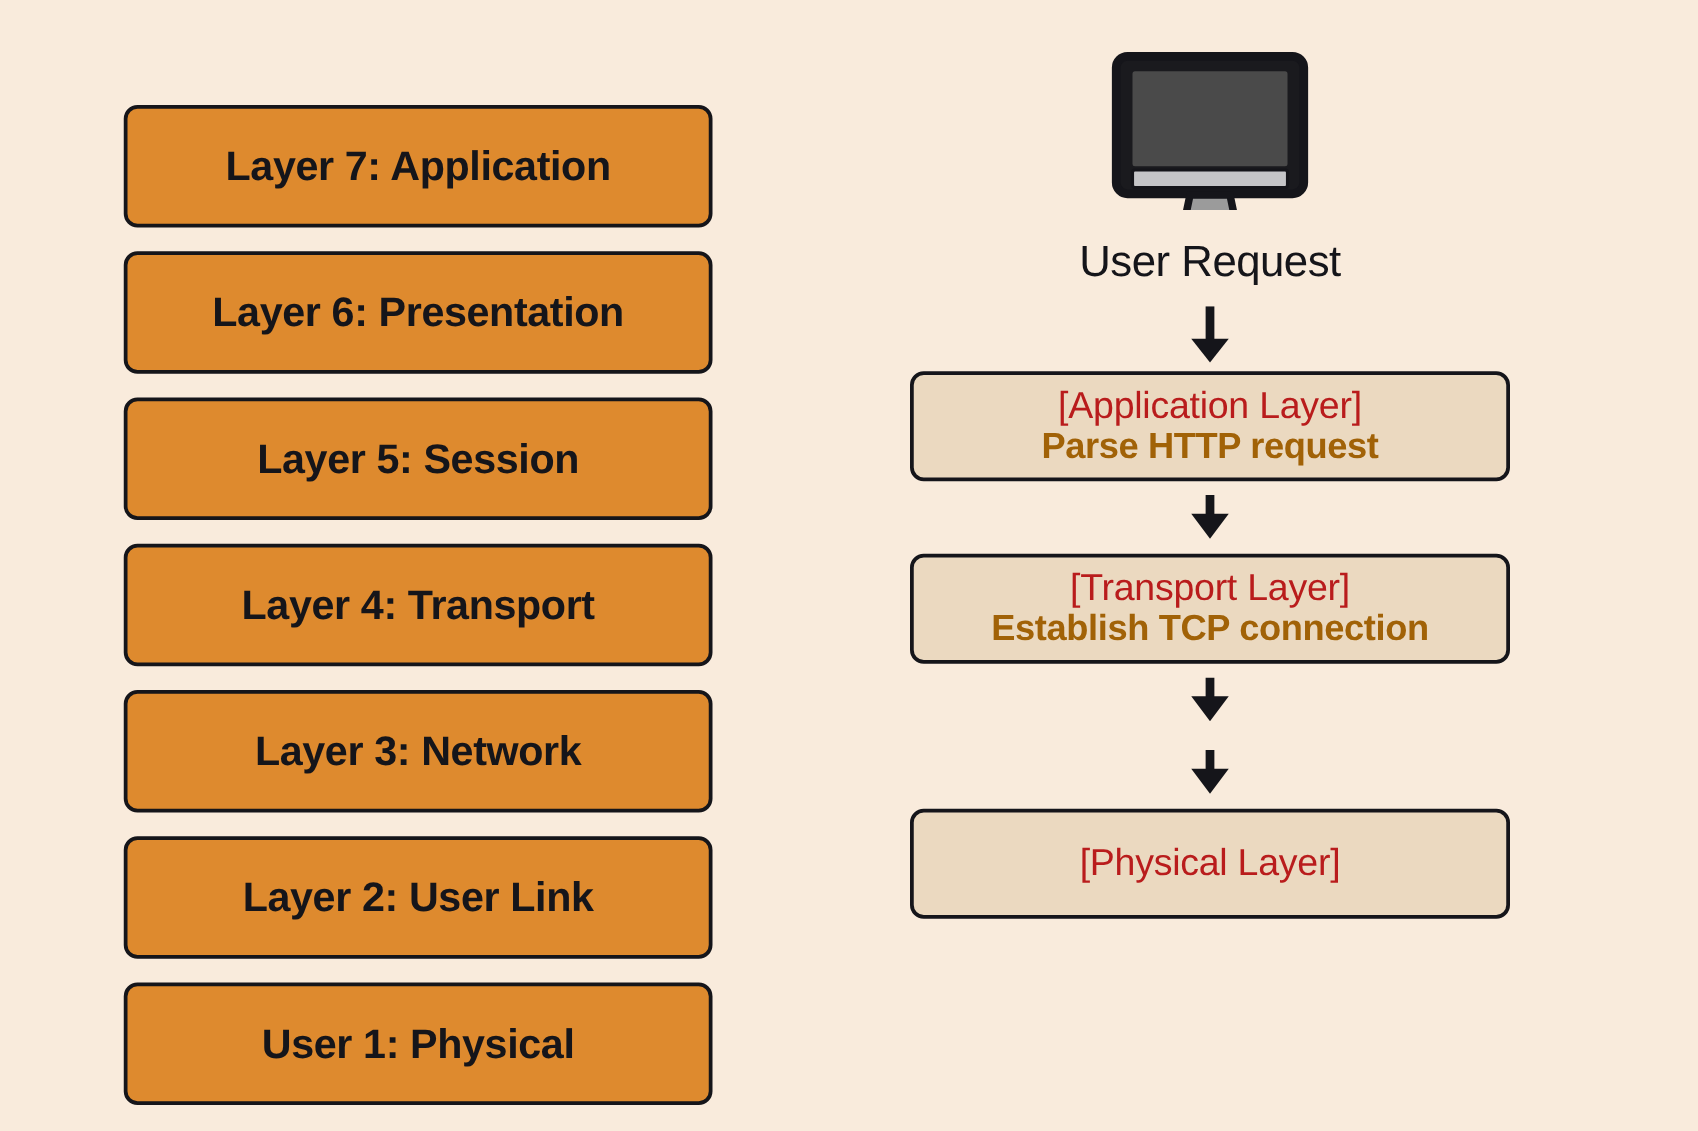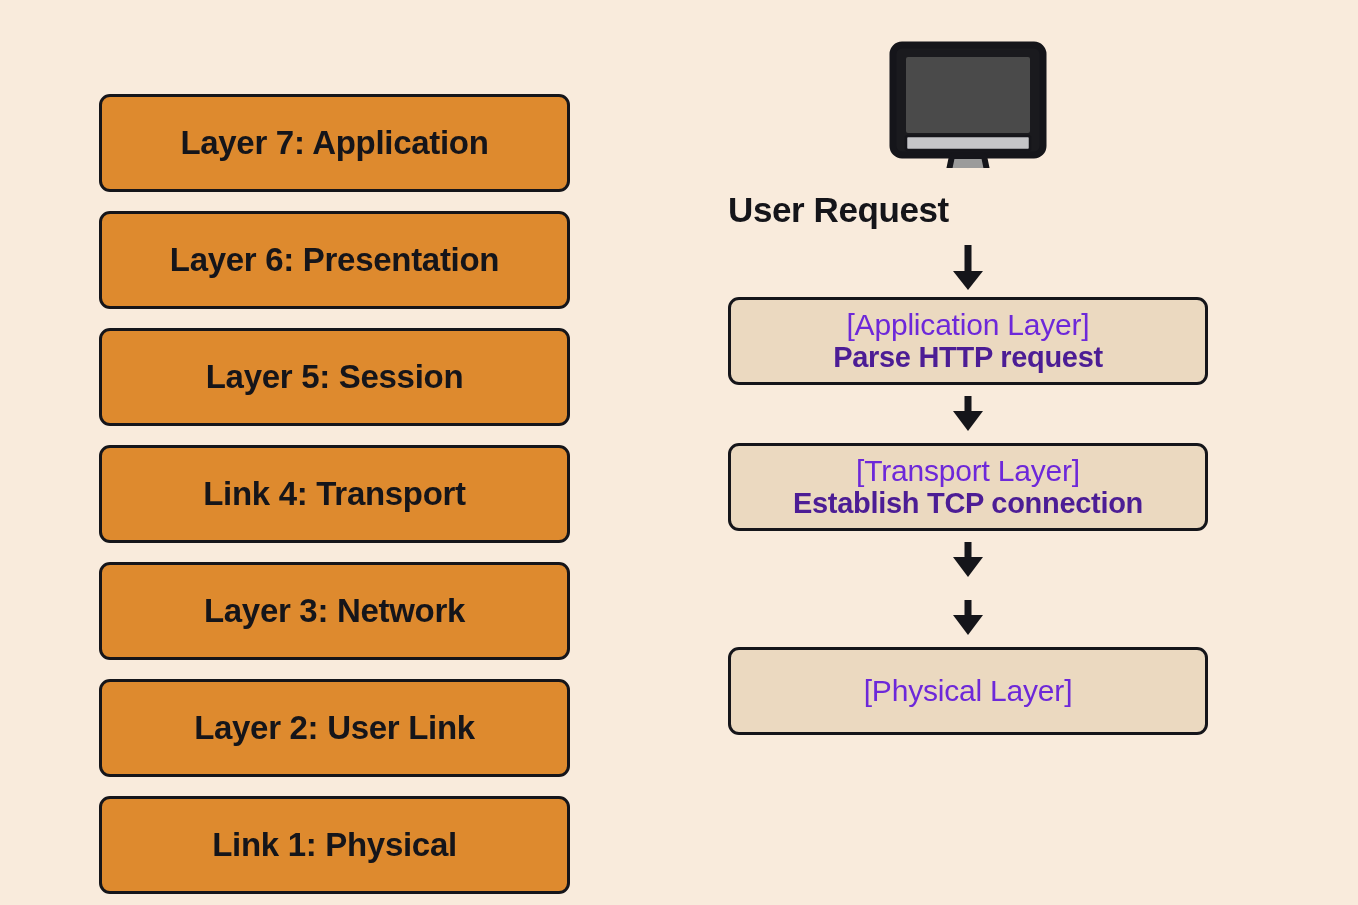--- a/index.html
+++ b/index.html
@@ -22,21 +22,20 @@
   
   #osi-stack {
     position: absolute;
     left: 99px;
     top: 84px;
     width: 471px;
     height: 800px;
     display: flex;
     flex-direction: column;
     justify-content: space-between;
-    margin-top: 10px;
   }
   .layer-box {
     box-sizing: border-box;
     height: 98px;
     background: #de8a2e;
     border: 3.5px solid #15151a;
     border-radius: 11px;
     display: flex;
     align-items: center;
     justify-content: center;
@@ -70,23 +69,23 @@
   #monitor-icon {
     display: block;
   }
 
   
   #user-request-label {
     position: absolute;
     left: 0;
     top: 150px;
     width: 480px;
-    text-align: left;
+    text-align: center;
     font-size: 35px;
-    font-weight: bold;
+    font-weight: normal;
     color: #15151a;
     letter-spacing: -0.4px;
   }
 
   
   #entry-arrow {
     position: absolute;
     left: 0;
     top: 205px;
     width: 480px;
@@ -109,29 +108,29 @@
     border: 3.5px solid #15151a;
     border-radius: 11px;
     display: flex;
     flex-direction: column;
     align-items: center;
     justify-content: center;
   }
   .flow-step-title {
     font-size: 30px;
     font-weight: normal;
-    color: #6d28d9;
+    color: #b91c1c;
     line-height: 1.08;
     letter-spacing: -0.2px;
     white-space: nowrap;
   }
   .flow-step-desc {
     font-size: 29px;
     font-weight: bold;
-    color: #4c1d95;
+    color: #a16207;
     line-height: 1.08;
     letter-spacing: -0.3px;
     white-space: nowrap;
   }
   .step-arrow {
     height: 58px;
     display: flex;
     align-items: center;
     justify-content: center;
   }
@@ -149,33 +148,33 @@
 
     <div class="layer-box">
       <span class="layer-label">Layer 6: Presentation</span>
     </div>
 
     <div class="layer-box">
       <span class="layer-label">Layer 5: Session</span>
     </div>
 
     <div class="layer-box">
-      <span class="layer-label">Link 4: Transport</span>
+      <span class="layer-label">Layer 4: Transport</span>
     </div>
 
     <div class="layer-box">
       <span class="layer-label">Layer 3: Network</span>
     </div>
 
     <div class="layer-box">
       <span class="layer-label">Layer 2: User Link</span>
     </div>
 
     <div class="layer-box">
-      <span class="layer-label">Link 1: Physical</span>
+      <span class="layer-label">User 1: Physical</span>
     </div>
 
   </div>
 
   <div id="flow-column">
 
     <div id="monitor-wrap">
       <svg id="monitor-icon" width="160" height="128" viewBox="0 0 160 128">
 
         <rect x="5" y="5" width="150" height="110" rx="9" ry="9" fill="#1a1a1e" stroke="#15151a" stroke-width="7"></rect>

